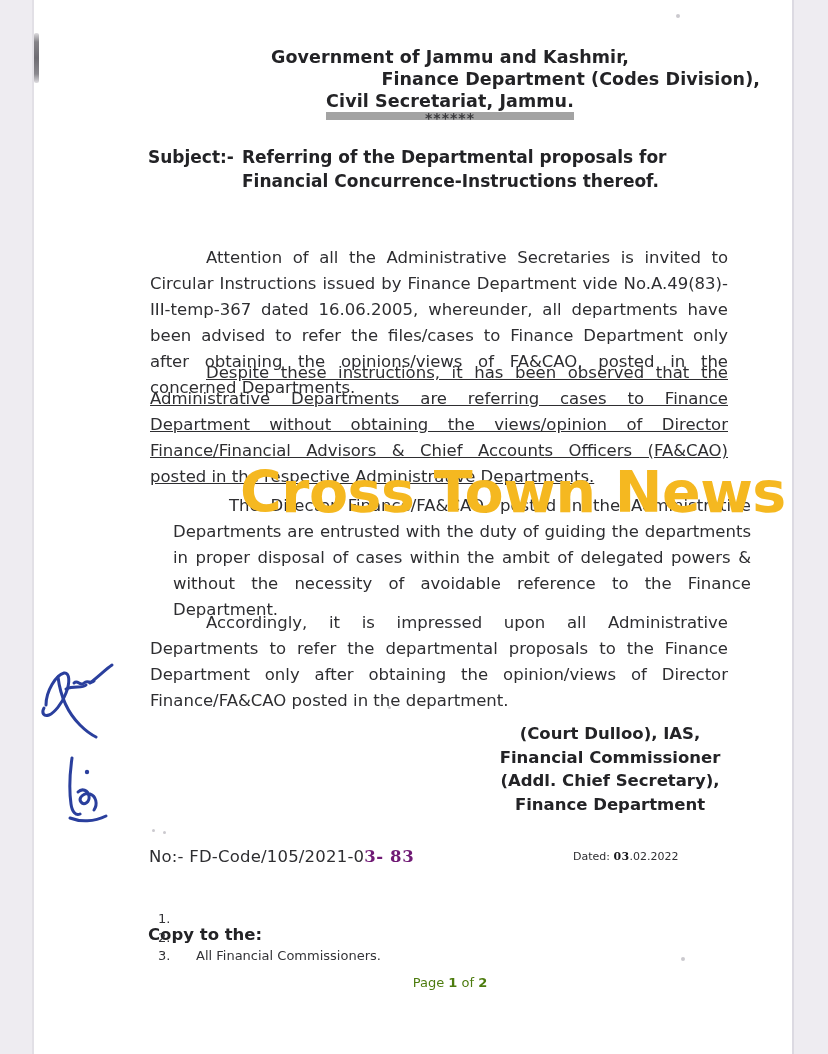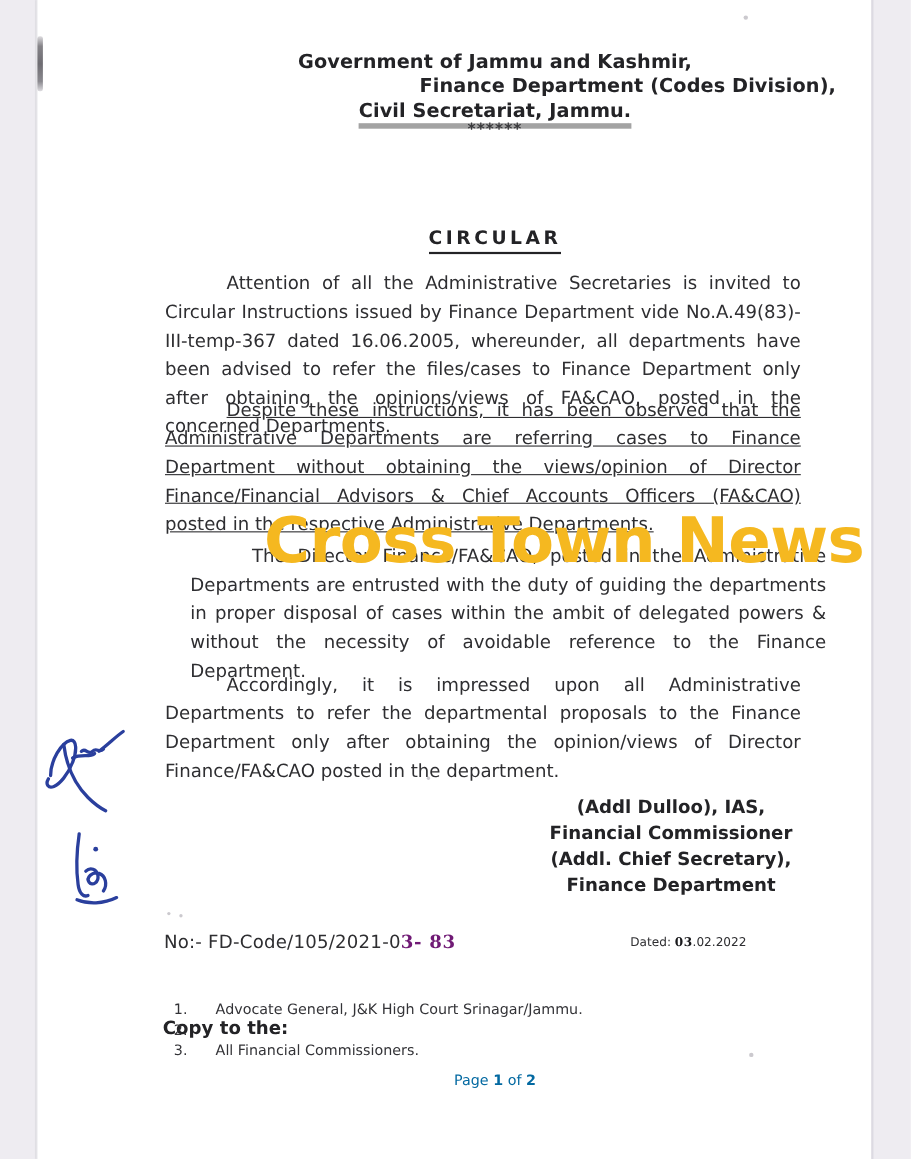--- a/index.html
+++ b/index.html
@@ -77,21 +77,21 @@
     text-align: center;
     font-weight: bold;
     font-size: 17.5px;
     line-height: 22px;
     letter-spacing: .1px;
     color: #232326;
   }
   .hdr-l1 { top: 46px; }
   .hdr-l2 { top: 68px; text-align: right; }
   .hdr-l3 { top: 90px; }
-  .hdr-l3 span { border-bottom: 5px solid #a3a3a3; padding-bottom: 1px; }
+  .hdr-l3 span { border-bottom: 8px solid #a3a3a3; padding-bottom: 1px; }
   .asterisks {
     position: absolute;
     left: 140px; top: 110px;
     width: 620px;
     text-align: center;
     font-size: 14px;
     letter-spacing: 1px;
     font-weight: bold;
     color: #3a3a3d;
   }
@@ -226,21 +226,21 @@
     position: absolute;
     left: 46px; top: 0;
   }
 
   .pagefoot {
     position: absolute;
     left: 140px; top: 975px;
     width: 620px;
     text-align: center;
     font-size: 13px;
-    color: #0369a1;
+    color: #4d7c0f;
   }
   .pagefoot b { font-weight: bold; }
 
   
   .speck {
     position: absolute;
     background: #b9b7bd;
     border-radius: 50%;
     opacity: .75;
   }
@@ -271,30 +271,33 @@
   <div class="sheet-edge-right"></div>
   <div class="clip-mark"></div>
 
   <div class="doc">
 
     <div class="hdr hdr-l1">Government of Jammu and Kashmir,</div>
     <div class="hdr hdr-l2">Finance Department (Codes Division),</div>
     <div class="hdr hdr-l3"><span>Civil Secretariat, Jammu.</span></div>
     <div class="asterisks">******</div>
 
-
-    <div class="circular-title"><span>CIRCULAR</span></div>
+    <div class="subject">
+      <span class="subject-label">Subject:-</span>
+      <span class="subject-text">Referring of the Departmental proposals for Financial Concurrence-Instructions thereof.</span>
+    </div>
+
 
     <div class="para p1"><span class="indent"></span><span>Attention of all the Administrative Secretaries is invited to Circular Instructions issued by Finance Department vide No.A.49(83)-III-temp-367 dated 16.06.2005, whereunder, all departments have been advised to refer the files/cases to Finance Department only after obtaining the opinions/views of FA&amp;CAO, posted in the concerned Departments.</span></div>
     <div class="para p2"><span class="indent"></span><span>Despite these instructions, it has been observed that the Administrative Departments are referring cases to Finance Department without obtaining the views/opinion of Director Finance/Financial Advisors &amp; Chief Accounts Officers (FA&amp;CAO) posted in the respective Administrative Departments.</span></div>
     <div class="para p3"><span class="indent"></span><span>The Director Finance/FA&amp;CAO, posted in the Administrative Departments are entrusted with the duty of guiding the departments in proper disposal of cases within the ambit of delegated powers &amp; without the necessity of avoidable reference to the Finance Department.</span></div>
     <div class="para p4"><span class="indent"></span><span>Accordingly, it is impressed upon all Administrative Departments to refer the departmental proposals to the Finance Department only after obtaining the opinion/views of Director Finance/FA&amp;CAO posted in the department.</span></div>
 
     <div class="signblock">
-      <div>(Addl Dulloo), IAS,</div>
+      <div>(Court Dulloo), IAS,</div>
       <div>Financial Commissioner</div>
       <div>(Addl. Chief Secretary),</div>
       <div>Finance Department</div>
     </div>
 
     <div class="hand-sign sign-1">
       <svg width="82" height="76" viewBox="0 0 82 76" fill="none" xmlns="http://www.w3.org/2000/svg">
         <path d="M10 42 C10 28, 20 12, 28 10 C34 9, 34 20, 30 30 C26 41, 18 50, 13 52 C8 54, 5 50, 8 45" stroke="#2a3f9d" stroke-width="3" stroke-linecap="round" fill="none"></path>
         <path d="M22 14 C24 30, 30 48, 44 62 C50 68, 56 72, 60 74" stroke="#2a3f9d" stroke-width="3" stroke-linecap="round" fill="none"></path>
         <path d="M30 26 C38 22, 46 26, 50 22" stroke="#2a3f9d" stroke-width="3" stroke-linecap="round" fill="none"></path>
@@ -313,21 +316,20 @@
     </div>
 
     <div class="refno"><span>No:- </span><span>FD-Code/105/2021-0</span><span class="ink">3- 83</span></div>
 
     <div class="dateline"><span>Dated: </span><span class="ink">03</span><span>.02.2022</span></div>
 
     <div class="copyto-title">Copy to the:</div>
     <div class="copyto-list">
       <div class="copyto-row">
         <span class="copyto-num">1.</span>
-        <span class="copyto-text">Advocate General, J&amp;K High Court Srinagar/Jammu.</span>
       </div>
       <div class="copyto-row">
         <span class="copyto-num">2.</span>
       </div>
       <div class="copyto-row">
         <span class="copyto-num">3.</span>
         <span class="copyto-text">All Financial Commissioners.</span>
       </div>
     </div>
 

